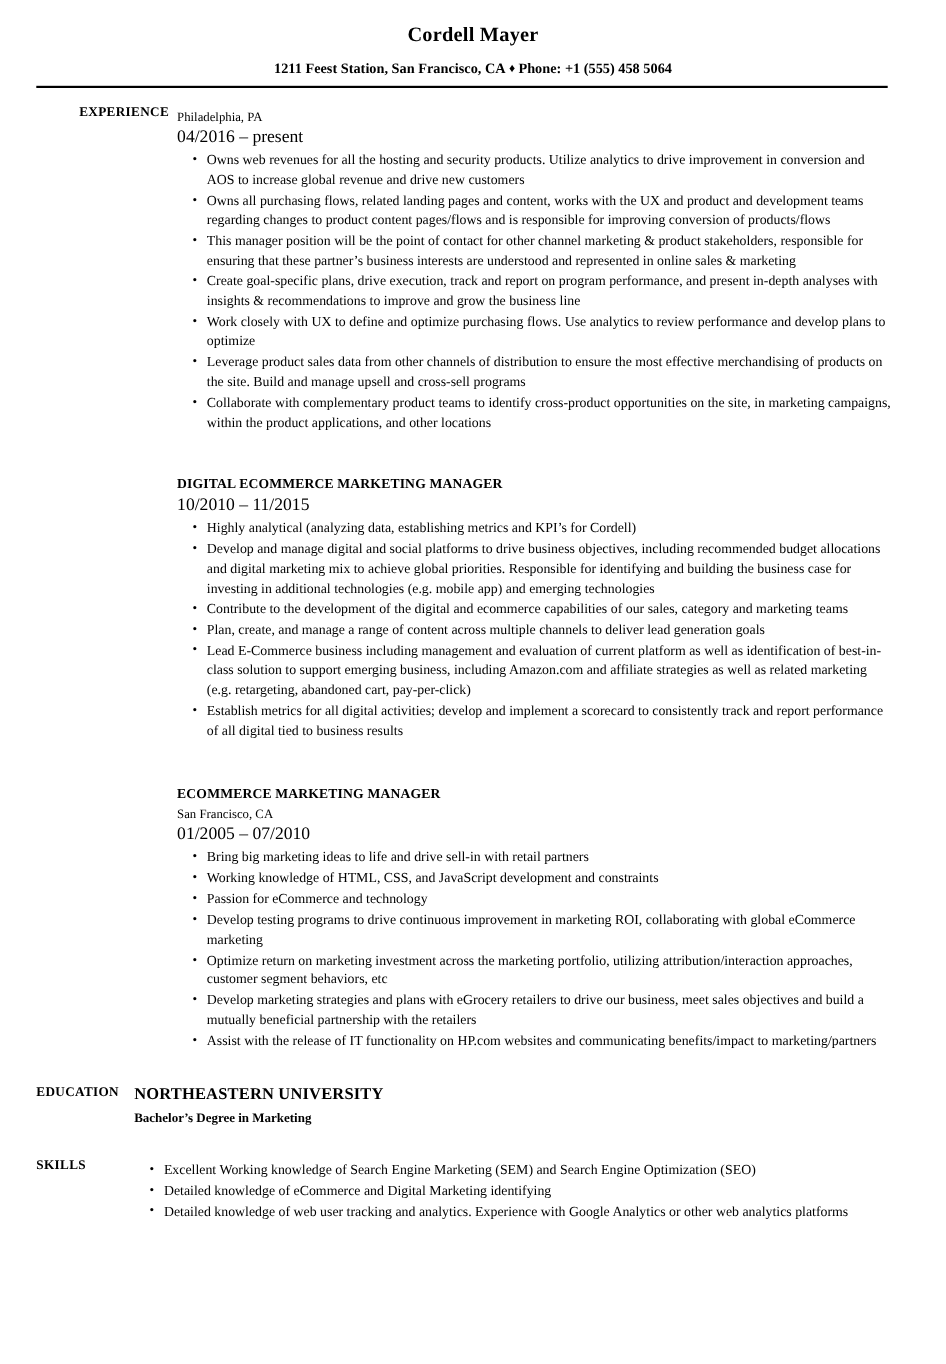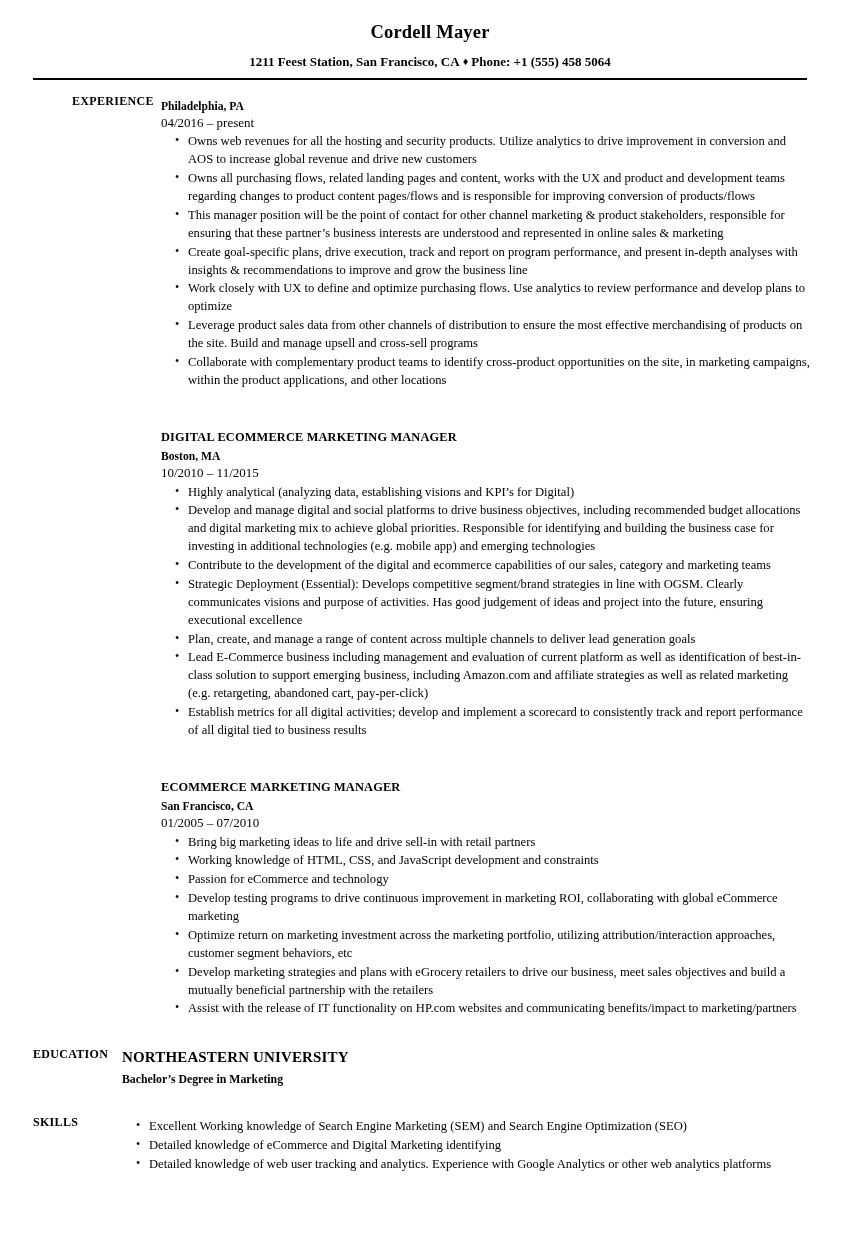--- a/index.html
+++ b/index.html
@@ -84,26 +84,26 @@
   .job + .job { margin-top: 40px; }
 
   .job-title {
     font-size: 12.4px;
     font-weight: bold;
     letter-spacing: 0.15px;
     line-height: 1.25;
   }
   .job-location {
     font-size: 11.6px;
-    font-weight: bold;
+    font-weight: normal;
     line-height: 1.3;
     margin-top: 4px;
   }
   .job-dates {
-    font-size: 13px;
+    font-size: 16px;
     font-weight: normal;
     line-height: 1.25;
     margin-top: 1px;
   }
 
   
   ul.bullets {
     list-style: none;
     margin: 2px 0 0 0;
     padding: 0;
@@ -165,27 +165,25 @@
           <li>This manager position will be the point of contact for other channel marketing &amp; product stakeholders, responsible for ensuring that these partner’s business interests are understood and represented in online sales &amp; marketing</li>
           <li>Create goal-specific plans, drive execution, track and report on program performance, and present in-depth analyses with insights &amp; recommendations to improve and grow the business line</li>
           <li>Work closely with UX to define and optimize purchasing flows. Use analytics to review performance and develop plans to optimize</li>
           <li>Leverage product sales data from other channels of distribution to ensure the most effective merchandising of products on the site. Build and manage upsell and cross-sell programs</li>
           <li>Collaborate with complementary product teams to identify cross-product opportunities on the site, in marketing campaigns, within the product applications, and other locations</li>
         </ul>
       </div>
 
       <div class="job">
         <div class="job-title">DIGITAL ECOMMERCE MARKETING MANAGER</div>
-        <div class="job-location">Boston, MA</div>
         <div class="job-dates">10/2010 – 11/2015</div>
         <ul class="bullets">
-          <li>Highly analytical (analyzing data, establishing visions and KPI’s for Digital)</li>
+          <li>Highly analytical (analyzing data, establishing metrics and KPI’s for Cordell)</li>
           <li>Develop and manage digital and social platforms to drive business objectives, including recommended budget allocations and digital marketing mix to achieve global priorities. Responsible for identifying and building the business case for investing in additional technologies (e.g. mobile app) and emerging technologies</li>
           <li>Contribute to the development of the digital and ecommerce capabilities of our sales, category and marketing teams</li>
-          <li>Strategic Deployment (Essential): Develops competitive segment/brand strategies in line with OGSM. Clearly communicates visions and purpose of activities. Has good judgement of ideas and project into the future, ensuring executional excellence</li>
           <li>Plan, create, and manage a range of content across multiple channels to deliver lead generation goals</li>
           <li>Lead E-Commerce business including management and evaluation of current platform as well as identification of best-in-class solution to support emerging business, including Amazon.com and affiliate strategies as well as related marketing (e.g. retargeting, abandoned cart, pay-per-click)</li>
           <li>Establish metrics for all digital activities; develop and implement a scorecard to consistently track and report performance of all digital tied to business results</li>
         </ul>
       </div>
 
       <div class="job">
         <div class="job-title">ECOMMERCE MARKETING MANAGER</div>
         <div class="job-location">San Francisco, CA</div>
         <div class="job-dates">01/2005 – 07/2010</div>

